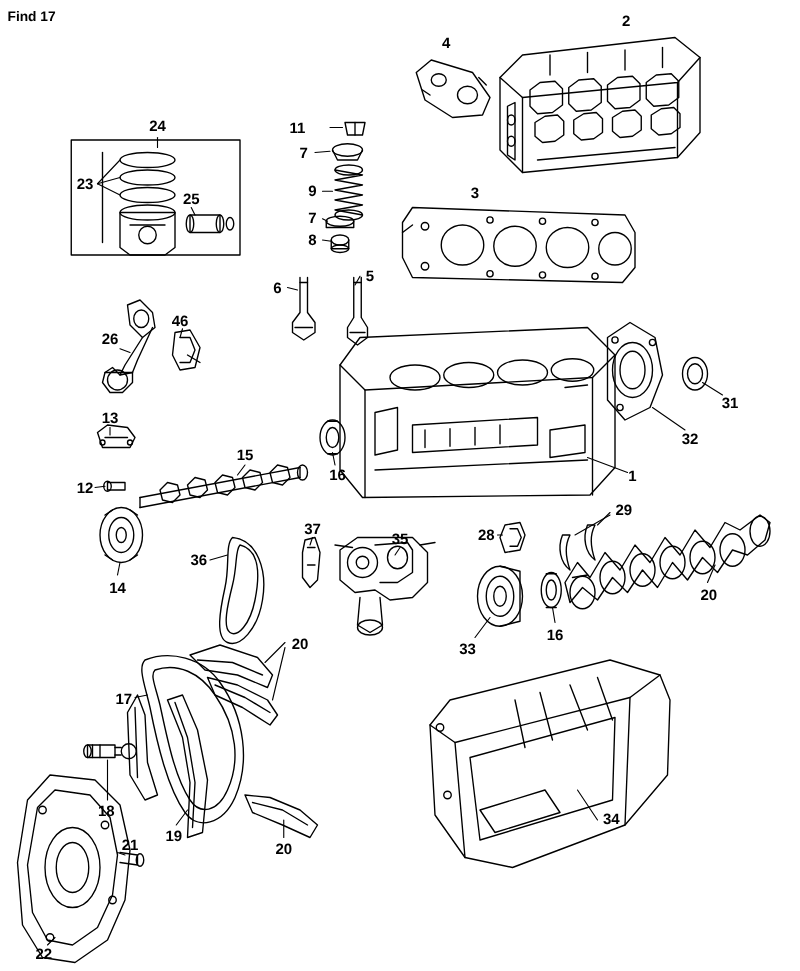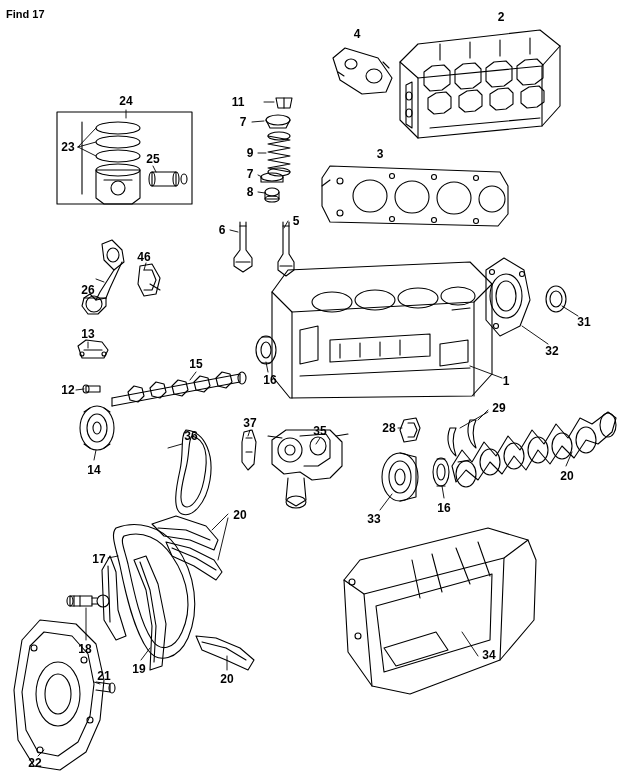--- a/index.html
+++ b/index.html
@@ -493,27 +493,27 @@
   <div class="callout" style="left:99px;  top:559px;text-align:right;">17</div>
   <div class="callout" style="left:85px;  top:649px;">18</div>
   <div class="callout" style="left:139px; top:669px;text-align:right;">19</div>
   <div class="callout" style="left:240px; top:515px;">20</div>
   <div class="callout" style="left:227px; top:679px;">20</div>
   <div class="callout" style="left:104px; top:676px;text-align:center;">21</div>
   <div class="callout" style="left:35px;  top:763px;">22</div>
   <div class="callout" style="left:68px;  top:147px;">23</div>
   <div class="callout" style="left:126px; top:101px;">24</div>
   <div class="callout" style="left:153px; top:159px;">25</div>
-  <div class="callout" style="left:88px;  top:290px;">26</div>
+  <div class="callout" style="left:88px;  top:271px;">26</div>
   <div class="callout" style="left:144px; top:257px;">46</div>
   <div class="callout" style="left:389px; top:428px;">28</div>
   <div class="callout" style="left:499px; top:408px;">29</div>
   <div class="callout" style="left:567px; top:476px;">20</div>
   <div class="callout" style="left:584px; top:322px;">31</div>
   <div class="callout" style="left:552px; top:351px;">32</div>
   <div class="callout" style="left:374px; top:519px;">33</div>
   <div class="callout" style="left:489px; top:655px;">34</div>
   <div class="callout" style="left:320px; top:431px;">35</div>
-  <div class="callout" style="left:159px; top:436px;margin-left:32px;">36</div>
+  <div class="callout" style="left:159px; top:448px;">36</div>
   <div class="callout" style="left:250px; top:423px;">37</div>
   <div class="callout" style="left:444px; top:508px;">16</div>
 
 </div>
 
 </body></html>

